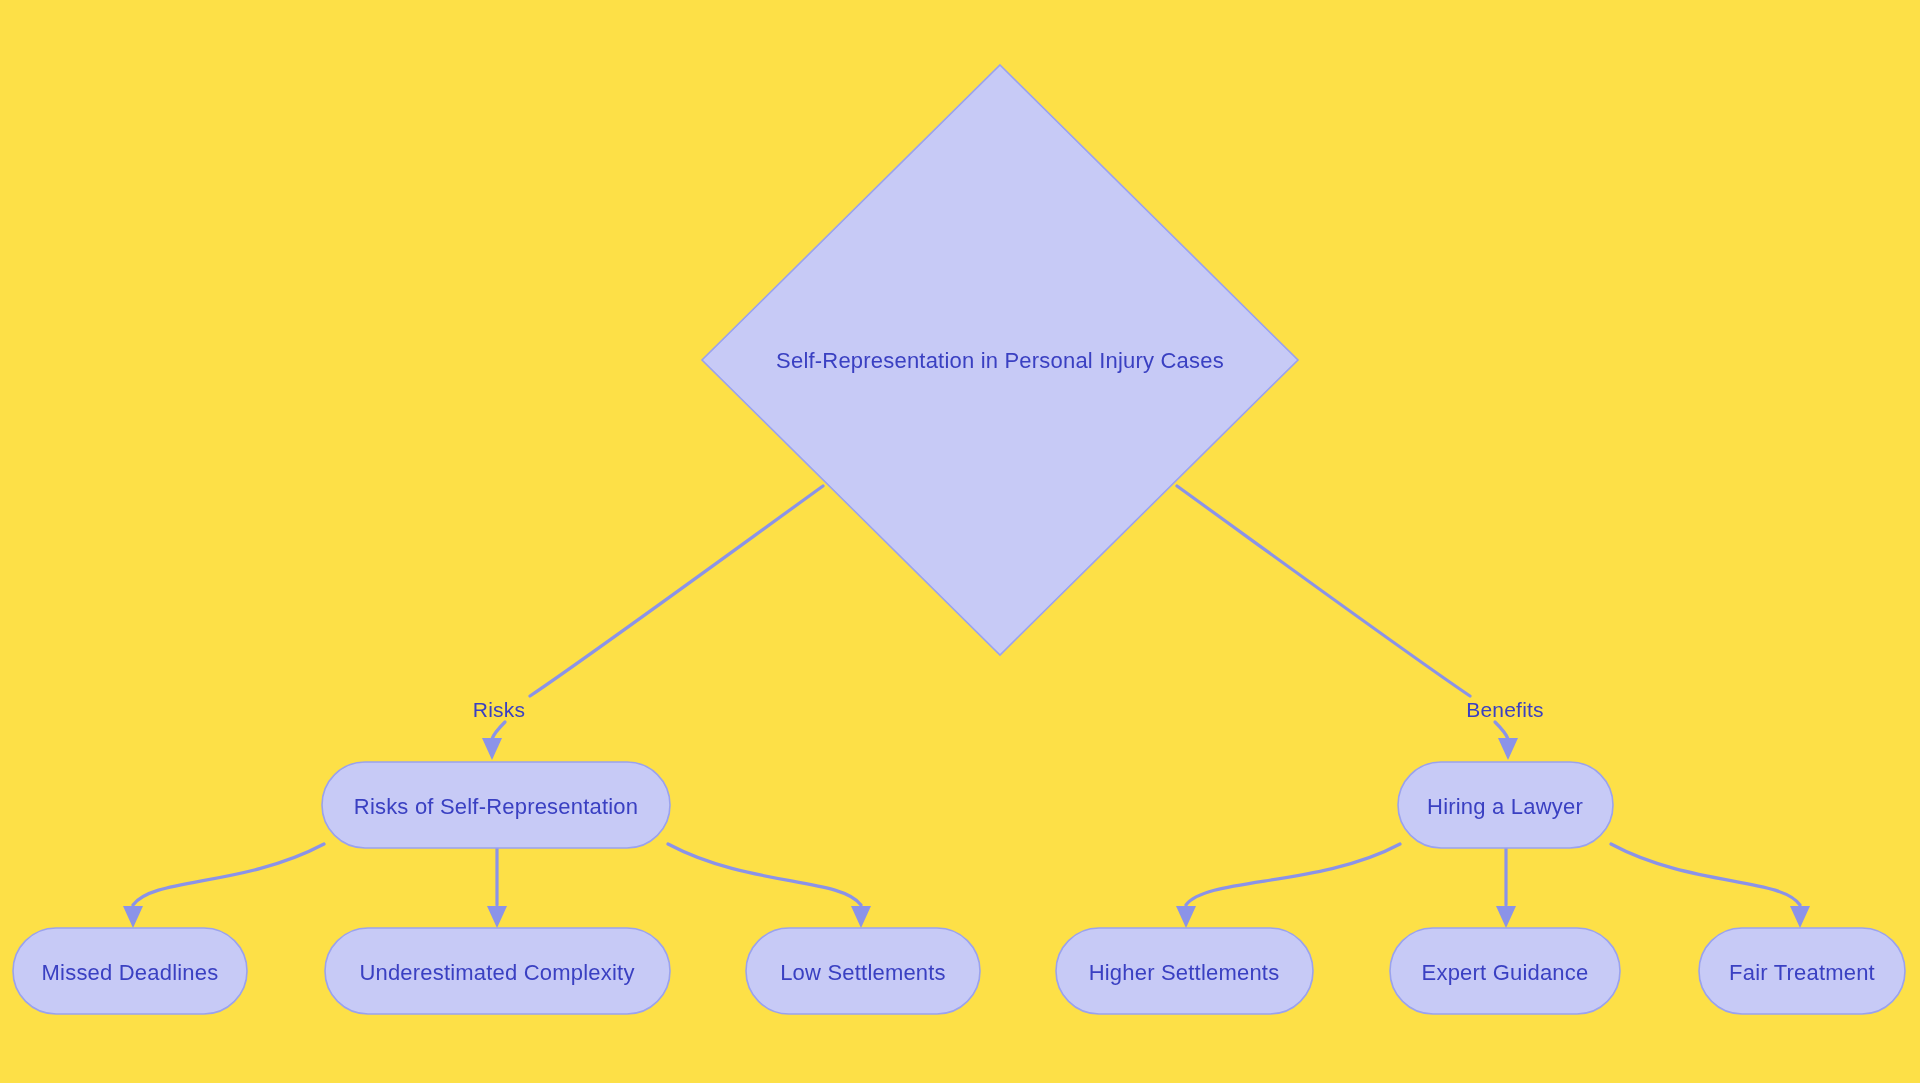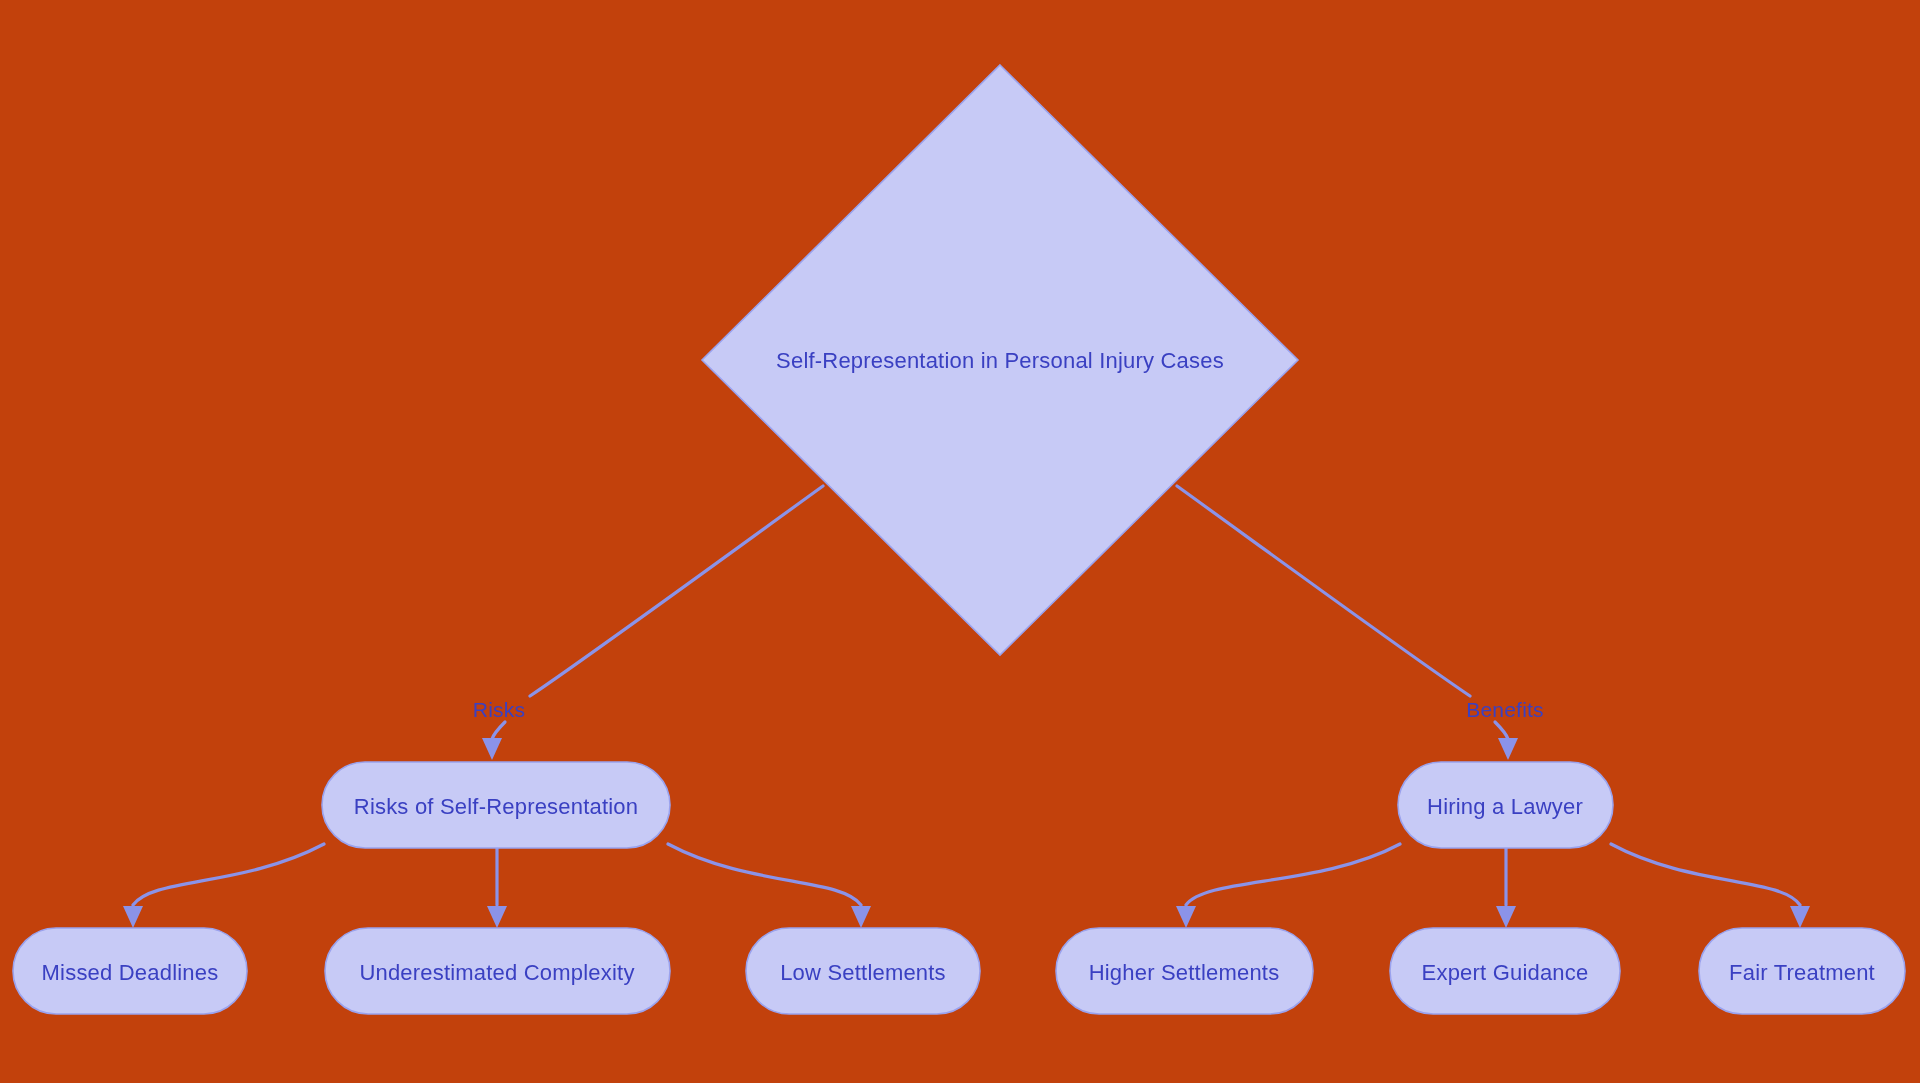--- a/index.html
+++ b/index.html
@@ -4,21 +4,21 @@
 <style>
   html, body {
     margin: 0;
     padding: 0;
     background: #ffffff;
   }
   .canvas {
     position: relative;
     width: 1920px;
     height: 1083px;
-    background: #c2410c;
+    background: #fde047;
     overflow: hidden;
     font-family: "Liberation Sans", sans-serif;
   }
   svg { display: block; }
   .node-label {
     font-family: "Liberation Sans", sans-serif;
     font-size: 22px;
     letter-spacing: 0.2px;
   }
   .edge-label {

